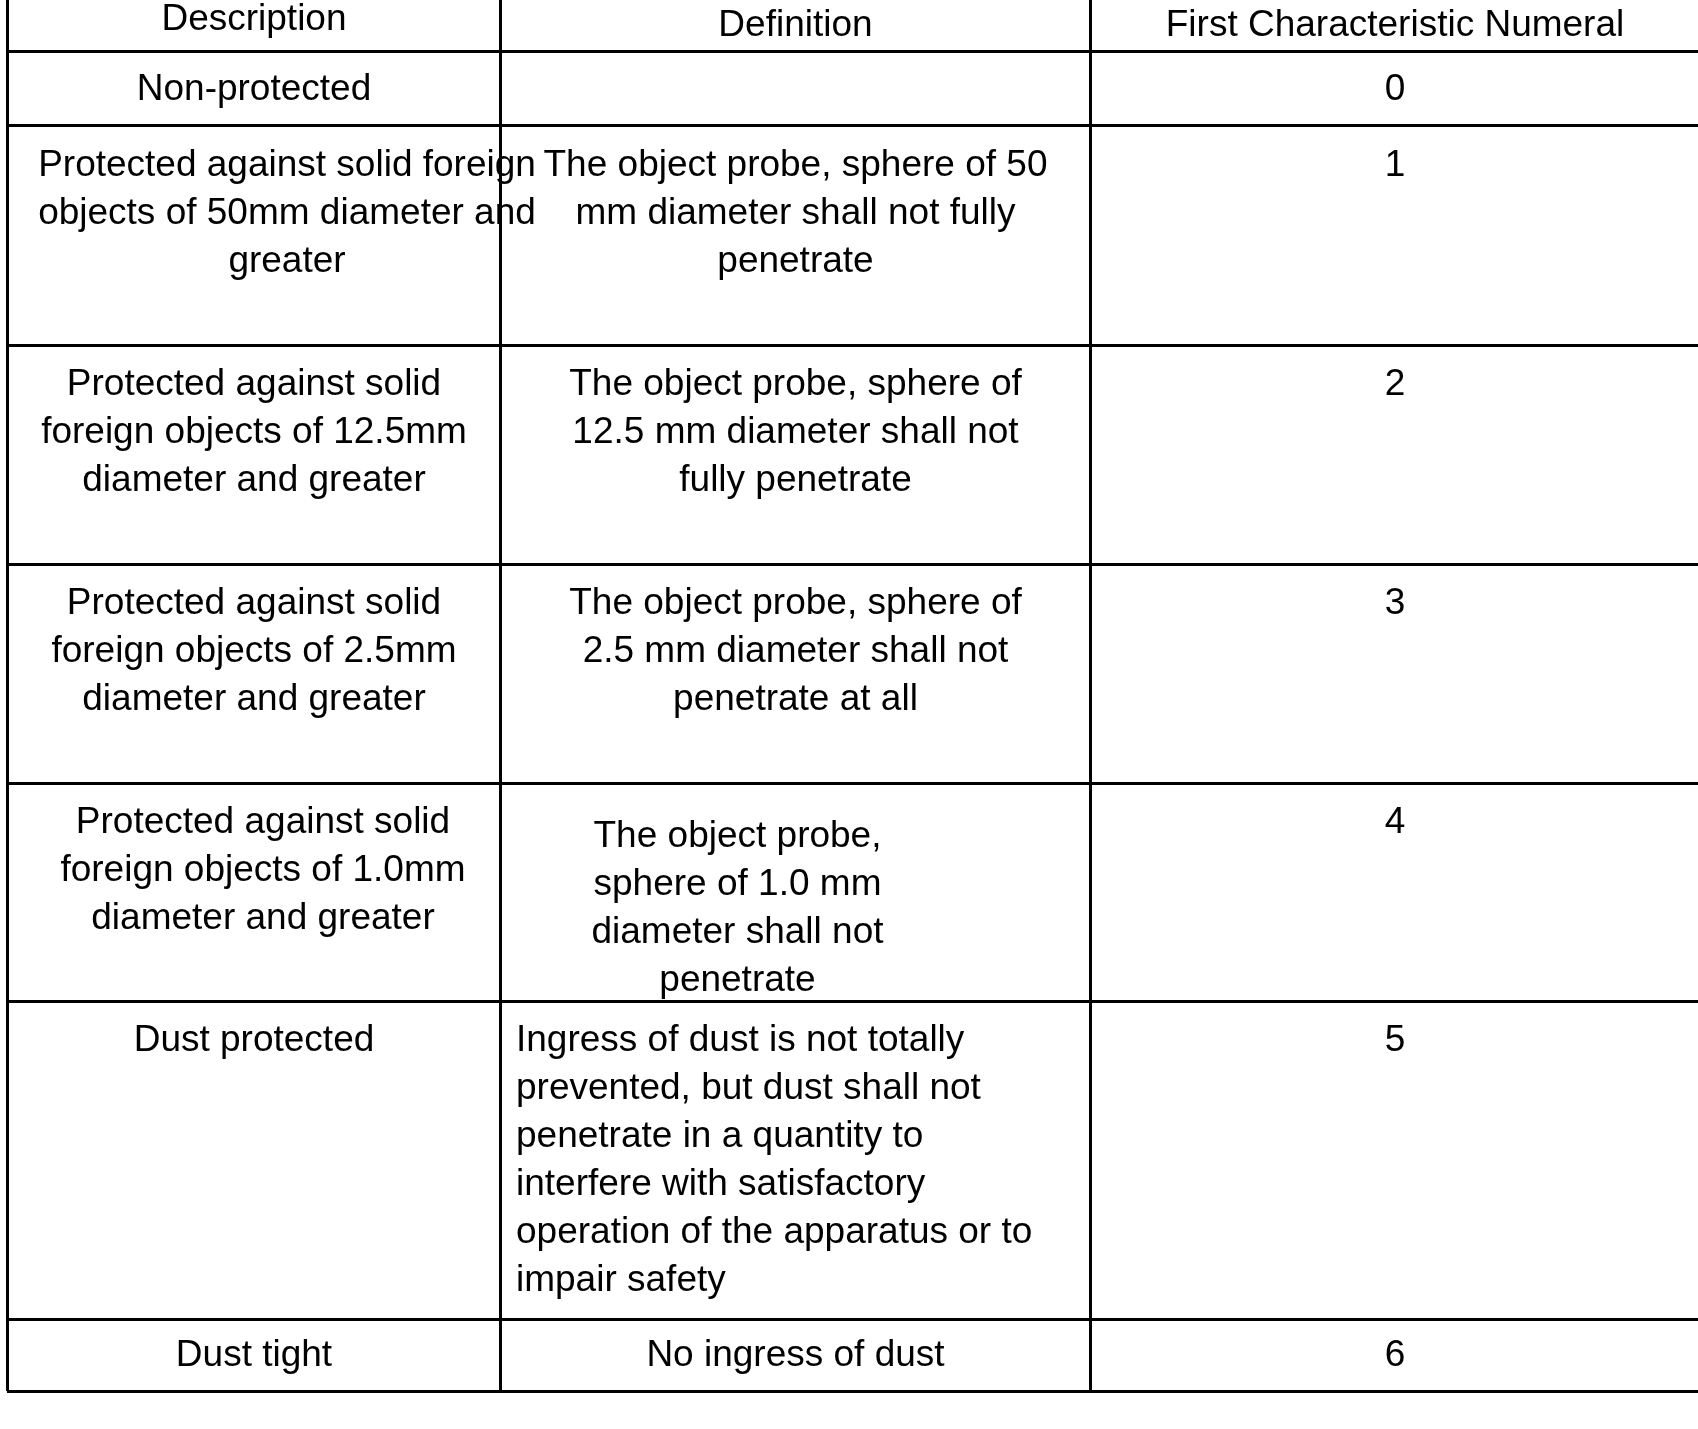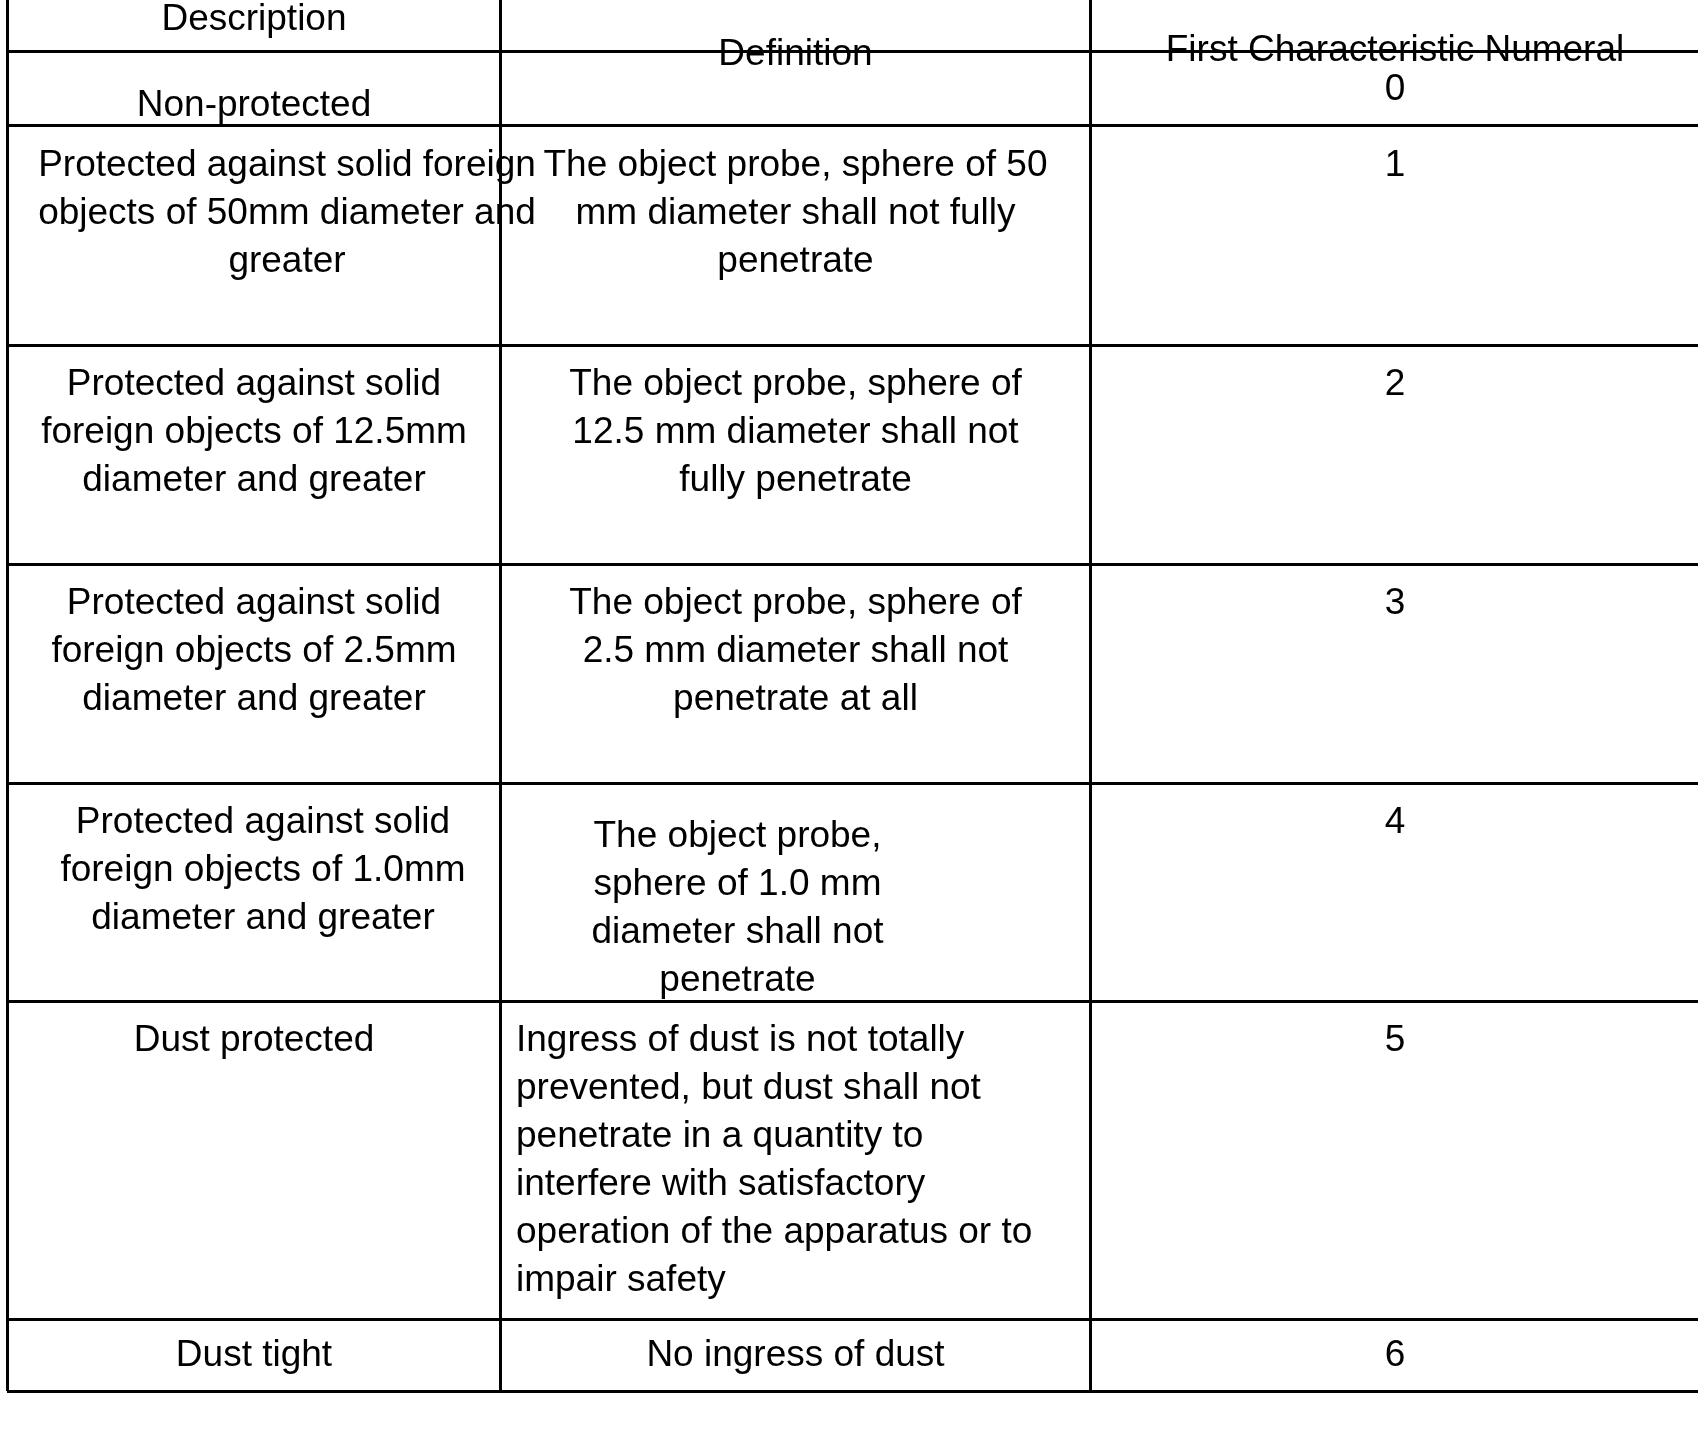--- a/index.html
+++ b/index.html
@@ -25,24 +25,24 @@
   <div class="hline" style="top:50px;"></div>
   <div class="hline" style="top:124px;"></div>
   <div class="hline" style="top:344px;"></div>
   <div class="hline" style="top:563px;"></div>
   <div class="hline" style="top:782px;"></div>
   <div class="hline" style="top:1000px;"></div>
   <div class="hline" style="top:1318px;"></div>
   <div class="hline" style="top:1390px;"></div>
 
   <div class="cell hdr" style="left:9px;width:490px;top:-2px;">Description</div>
-  <div class="cell hdr" style="left:502px;width:587px;top:4px;margin-top:29px;">Definition</div>
-  <div class="cell hdr" style="left:1092px;width:606px;top:4px;margin-top:25px;">First Characteristic Numeral</div>
+  <div class="cell hdr" style="left:502px;width:587px;top:4px;">Definition</div>
+  <div class="cell hdr" style="left:1092px;width:606px;top:4px;">First Characteristic Numeral</div>
 
-  <div class="cell" style="left:9px;width:490px;top:80px;">Non-protected</div>
+  <div class="cell" style="left:9px;width:490px;top:64px;">Non-protected</div>
   <div class="cell" style="left:502px;width:587px;top:64px;"></div>
   <div class="cell" style="left:1092px;width:606px;top:64px;">0</div>
 
   <div class="cell" style="left:9px;width:556px;top:140px;">Protected against solid foreign objects of 50mm diameter and greater</div>
   <div class="cell" style="left:502px;width:587px;top:140px;padding:0 40px;">The object probe, sphere of 50 mm diameter shall not fully penetrate</div>
   <div class="cell" style="left:1092px;width:606px;top:140px;">1</div>
 
   <div class="cell" style="left:9px;width:490px;top:359px;">Protected against solid foreign objects of 12.5mm diameter and greater</div>
   <div class="cell" style="left:502px;width:587px;top:359px;padding:0 40px;">The object probe, sphere of 12.5 mm diameter shall not fully penetrate</div>
   <div class="cell" style="left:1092px;width:606px;top:359px;">2</div>

